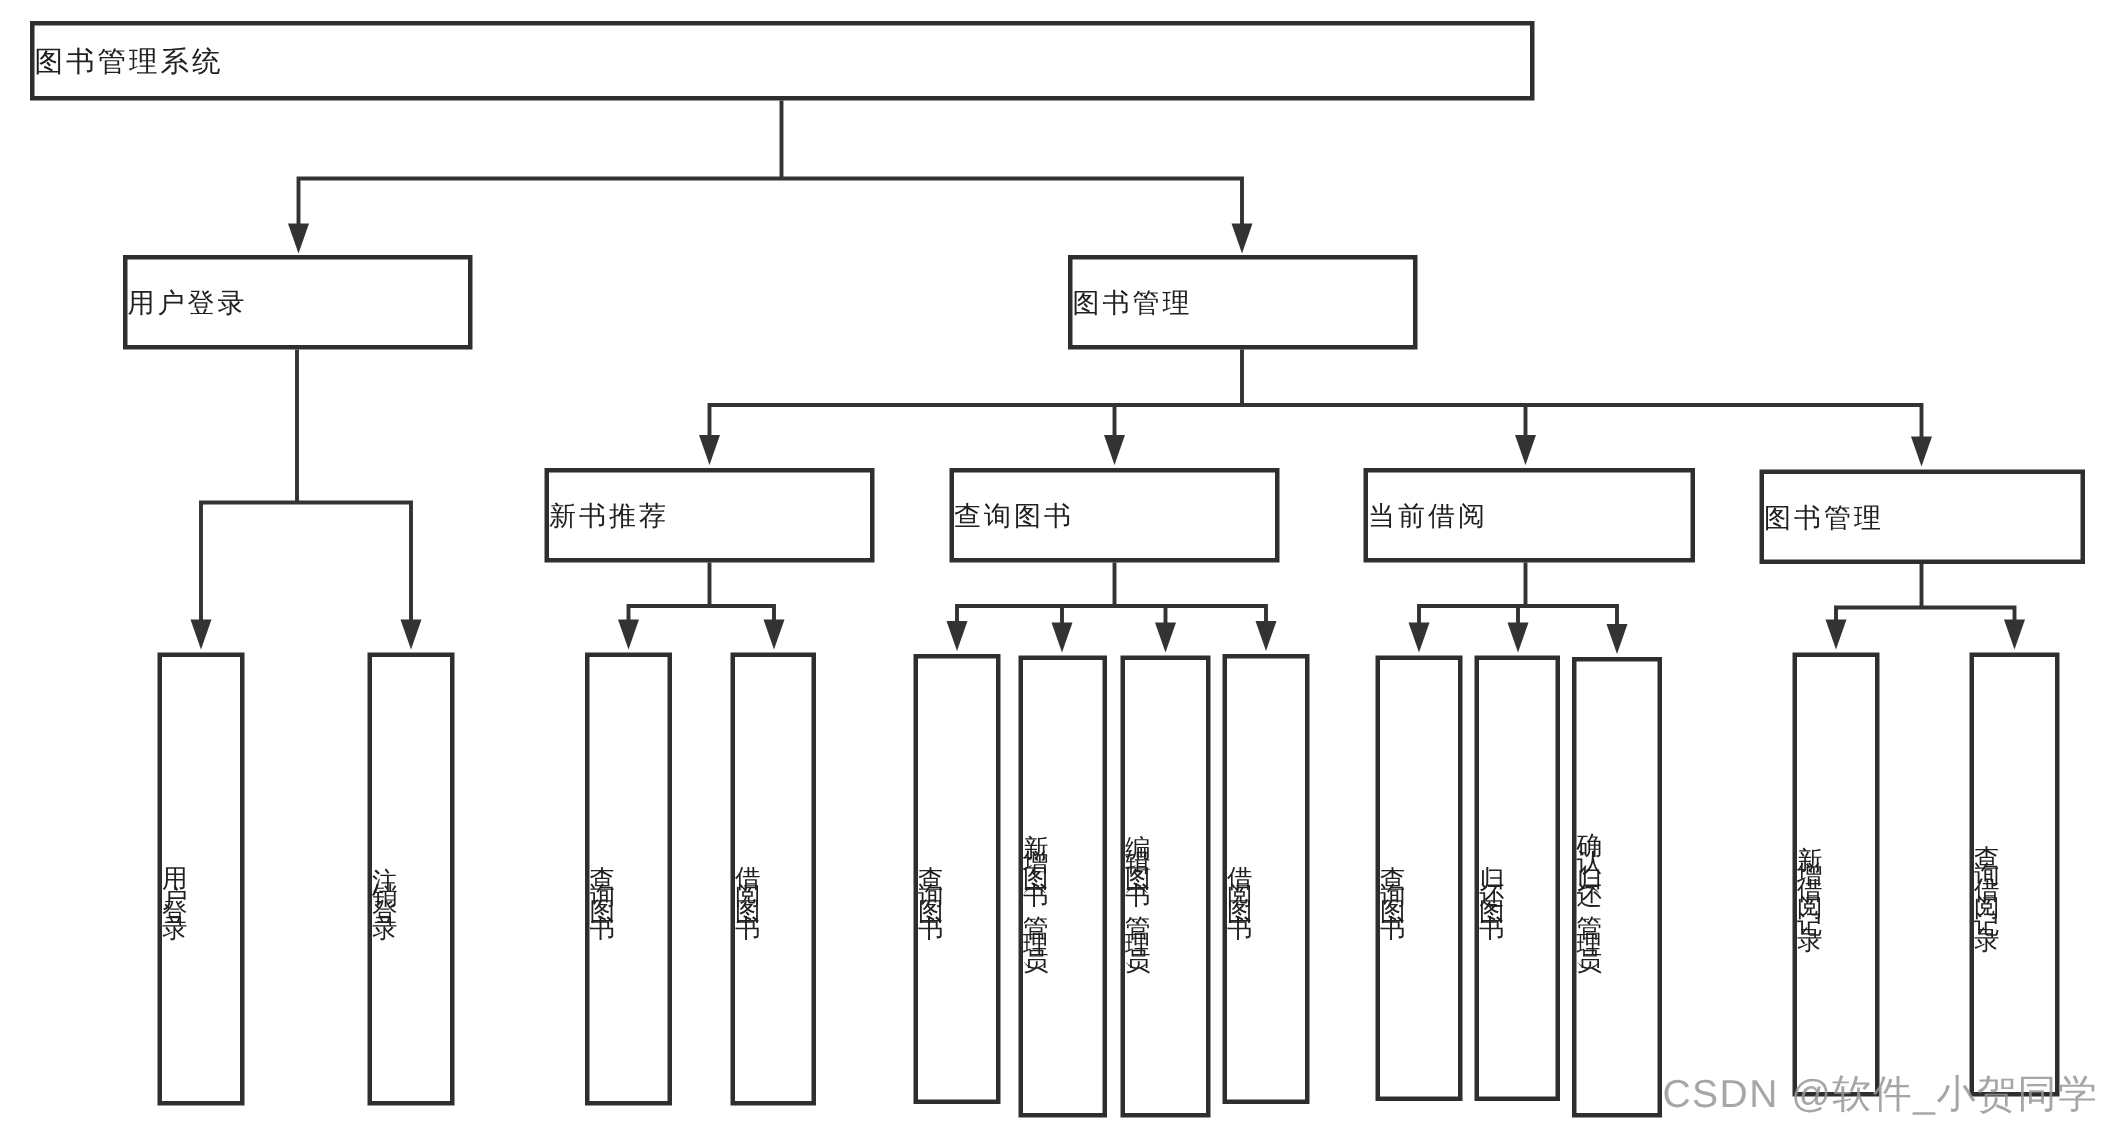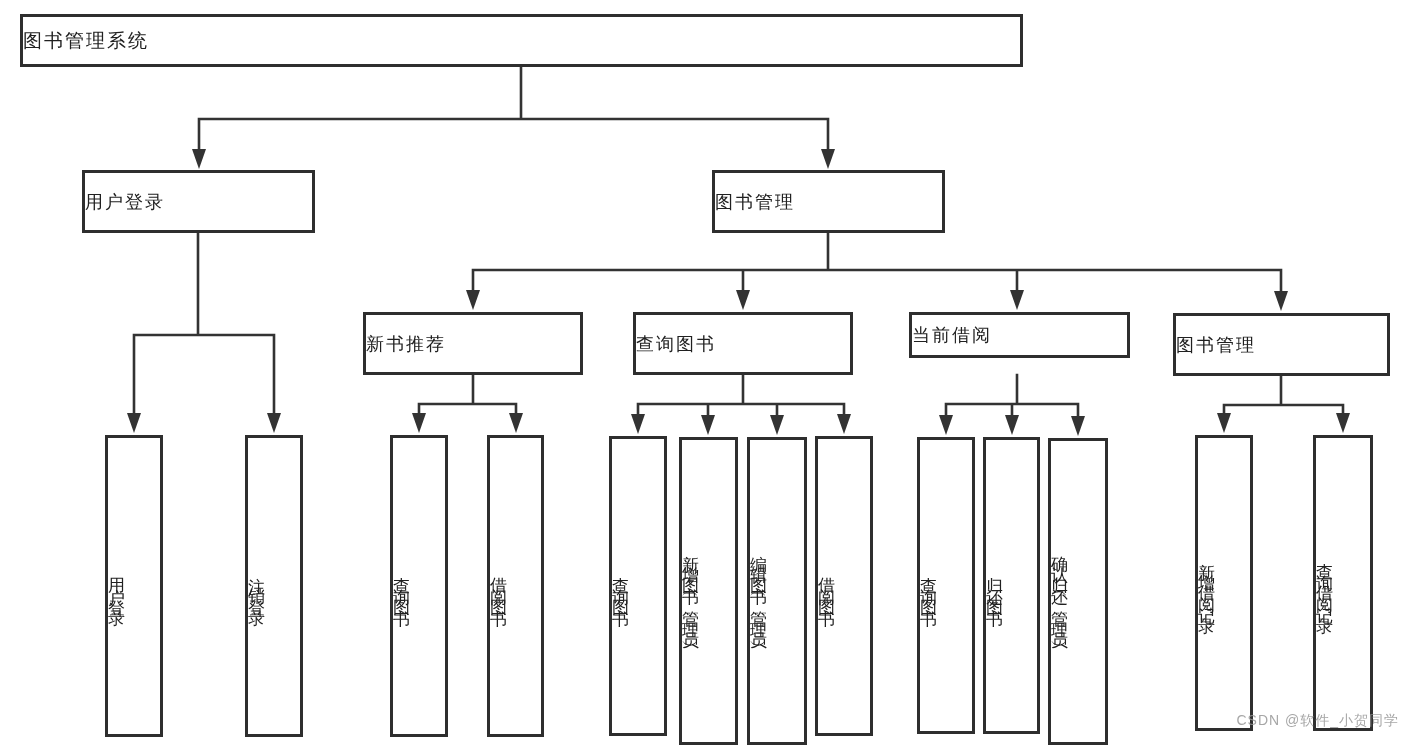--- a/index.html
+++ b/index.html
@@ -54,21 +54,21 @@
     font-size: 17px;
     letter-spacing: 11px;
     line-height: 1;
     white-space: nowrap;
   }
   .watermark {
     position: absolute;
     right: 6px;
     top: 712px;
     z-index: 10;
-    font-size: 14px;
+    font-size: 26px;
     letter-spacing: 1px;
     color: rgba(150, 150, 150, 0.85);
     white-space: nowrap;
   }
 </style>
 </head>
 <body>
 
 <div class="stage">
   <svg class="connector-layer" width="1405" height="747" viewBox="0 0 1405 747" xmlns="http://www.w3.org/2000/svg">
@@ -122,21 +122,21 @@
       </div>
       <div class="node horizontal" style="left: 712px; top: 170px; width: 233px; height: 63px; border-color: rgb(46, 46, 46); color: rgb(32, 32, 32);">
         <span>图书管理</span>
       </div>
       <div class="node horizontal" style="left: 363px; top: 312px; width: 220px; height: 63px; border-color: rgb(46, 46, 46); color: rgb(32, 32, 32);">
         <span>新书推荐</span>
       </div>
       <div class="node horizontal" style="left: 633px; top: 312px; width: 220px; height: 63px; border-color: rgb(46, 46, 46); color: rgb(32, 32, 32);">
         <span>查询图书</span>
       </div>
-      <div class="node horizontal" style="left: 909px; top: 312px; width: 221px; height: 46px; border-color: rgb(46, 46, 46); color: rgb(32, 32, 32);">
+      <div class="node horizontal" style="left: 909px; top: 312px; width: 221px; height: 63px; border-color: rgb(46, 46, 46); color: rgb(32, 32, 32);">
         <span>当前借阅</span>
       </div>
       <div class="node horizontal" style="left: 1173px; top: 313px; width: 217px; height: 63px; border-color: rgb(46, 46, 46); color: rgb(32, 32, 32);">
         <span>图书管理</span>
       </div>
       <div class="node vertical" style="left: 105px; top: 435px; width: 58px; height: 302px; border-color: rgb(46, 46, 46); color: rgb(32, 32, 32);">
         <span>用户登录</span>
       </div>
       <div class="node vertical" style="left: 245px; top: 435px; width: 58px; height: 302px; border-color: rgb(46, 46, 46); color: rgb(32, 32, 32);">
         <span>注销登录</span>

